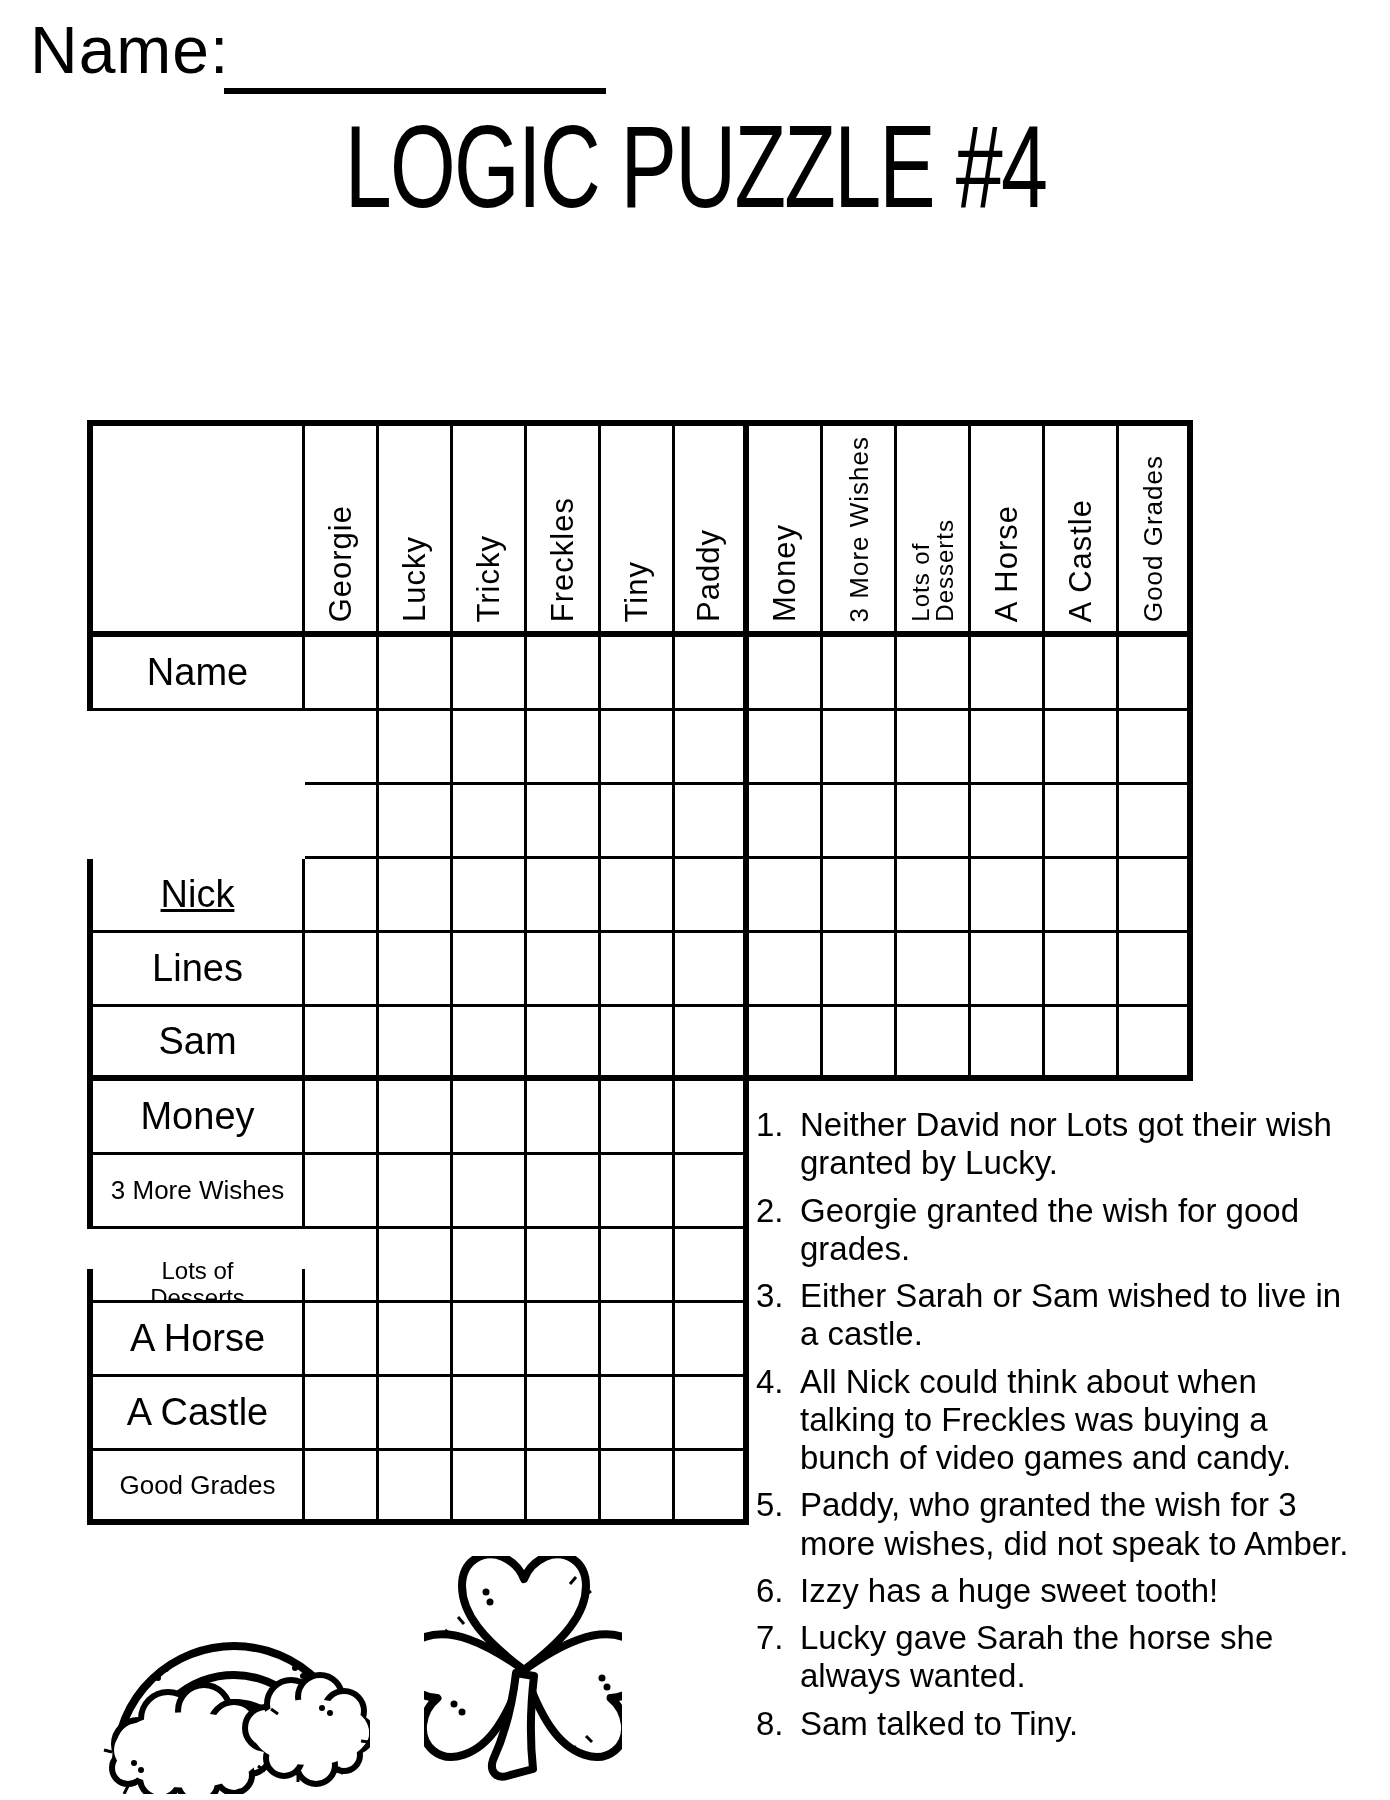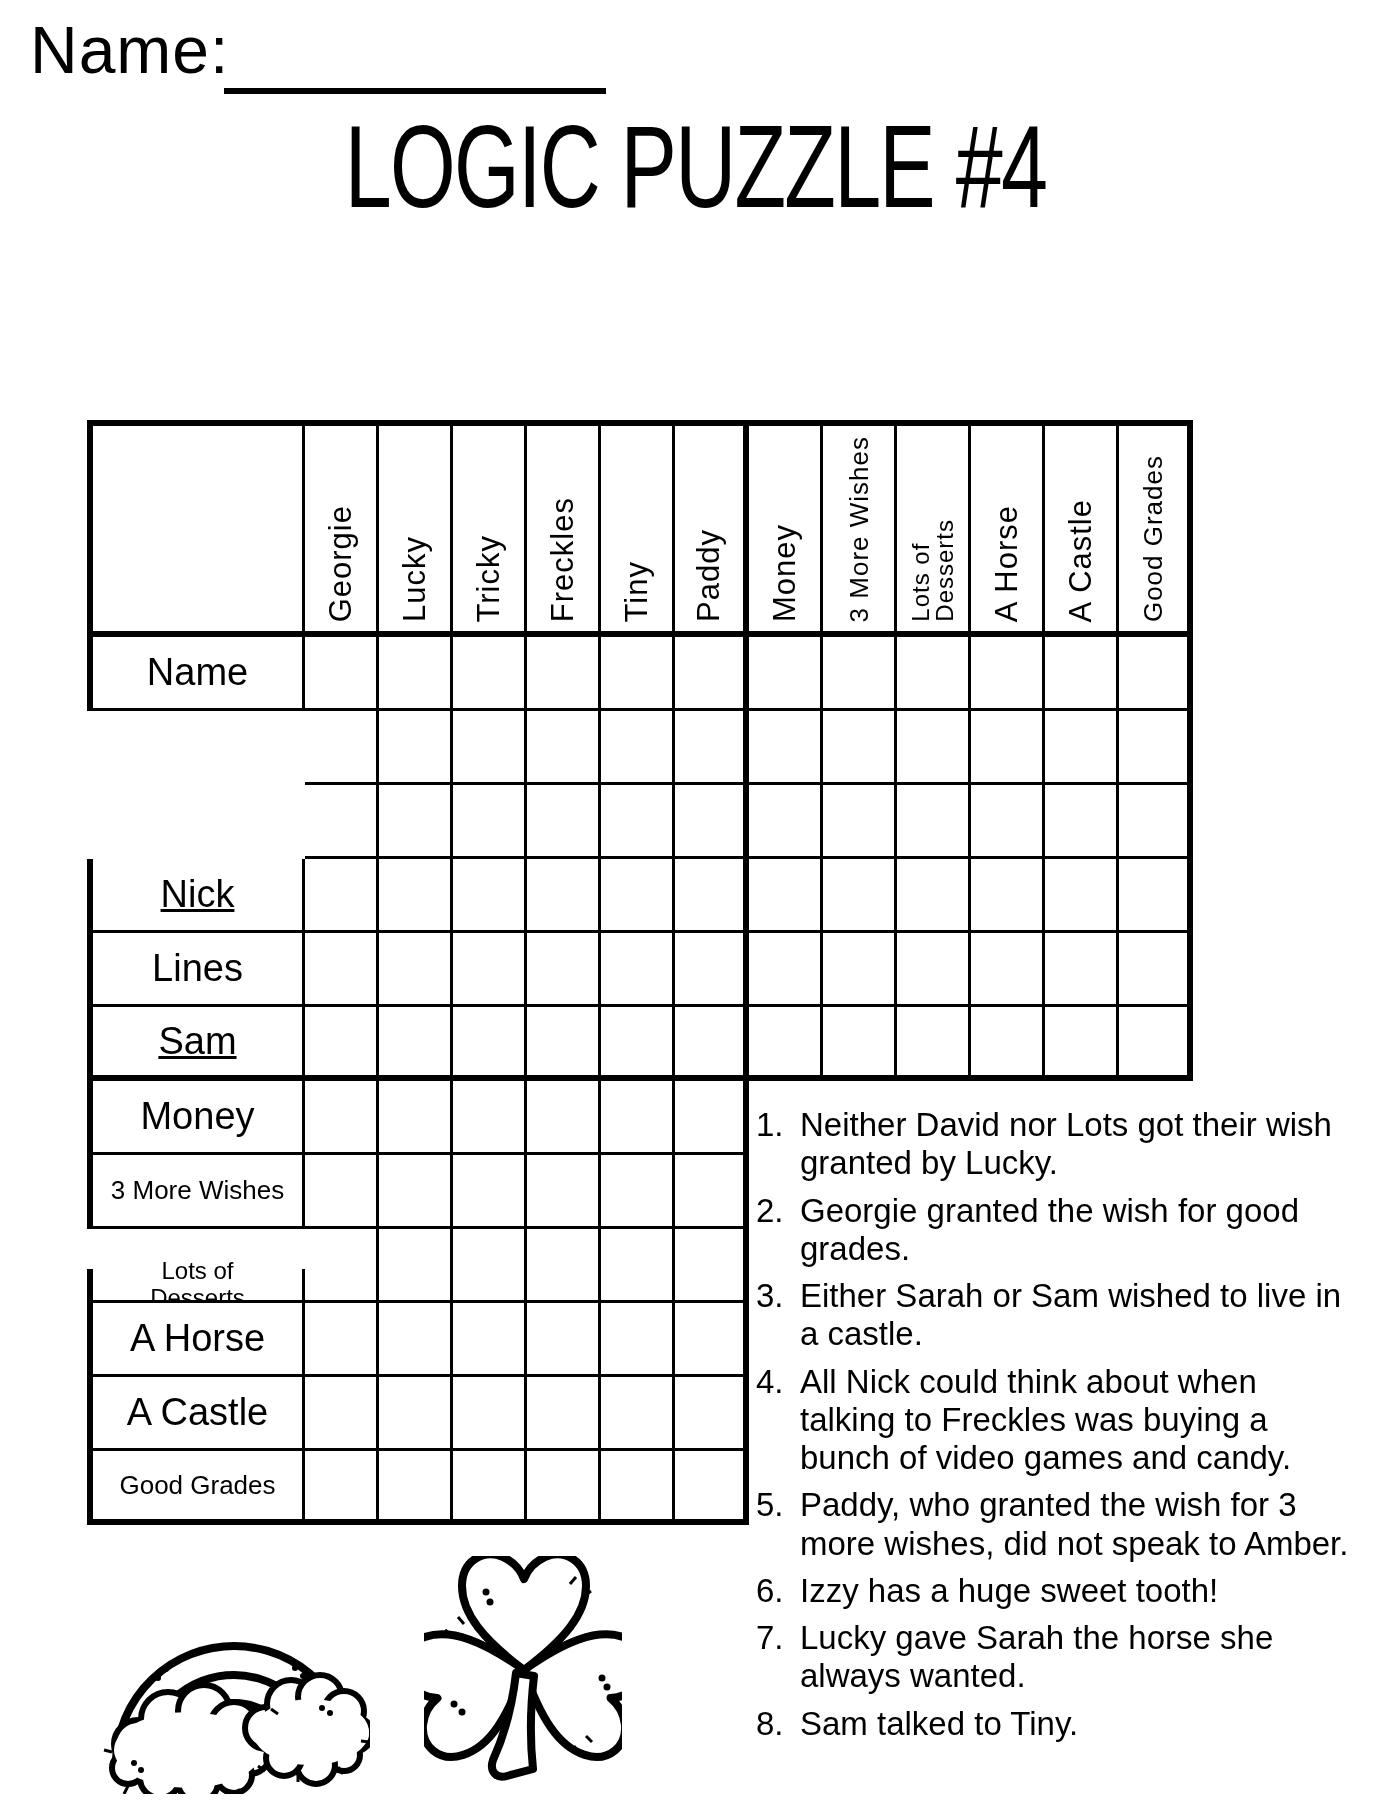--- a/index.html
+++ b/index.html
@@ -193,21 +193,21 @@
       <div class="cell dcell" style="grid-area: 6 / 4;"></div>
       <div class="cell dcell" style="grid-area: 6 / 5;"></div>
       <div class="cell dcell" style="grid-area: 6 / 6;"></div>
       <div class="cell dcell br6" style="grid-area: 6 / 7;"></div>
       <div class="cell dcell" style="grid-area: 6 / 8;"></div>
       <div class="cell dcell" style="grid-area: 6 / 9;"></div>
       <div class="cell dcell" style="grid-area: 6 / 10;"></div>
       <div class="cell dcell" style="grid-area: 6 / 11;"></div>
       <div class="cell dcell" style="grid-area: 6 / 12;"></div>
       <div class="cell dcell br6" style="grid-area: 6 / 13;"></div>
-      <div class="cell rlabel bl bb6" style="grid-area: 7 / 1; text-decoration: underline;">
+      <div class="cell rlabel bl bb6" style="grid-area: 7 / 1;">
         <div class="rtext">Sam</div>
       </div>
       <div class="cell dcell bb6" style="grid-area: 7 / 2;"></div>
       <div class="cell dcell bb6" style="grid-area: 7 / 3;"></div>
       <div class="cell dcell bb6" style="grid-area: 7 / 4;"></div>
       <div class="cell dcell bb6" style="grid-area: 7 / 5;"></div>
       <div class="cell dcell bb6" style="grid-area: 7 / 6;"></div>
       <div class="cell dcell br6 bb6" style="grid-area: 7 / 7;"></div>
       <div class="cell dcell bb6" style="grid-area: 7 / 8;"></div>
       <div class="cell dcell bb6" style="grid-area: 7 / 9;"></div>

